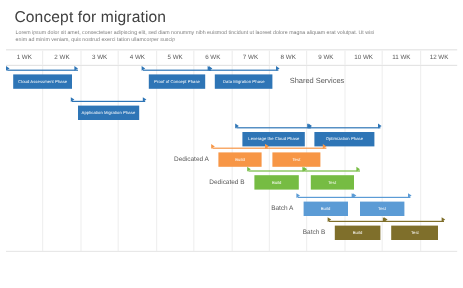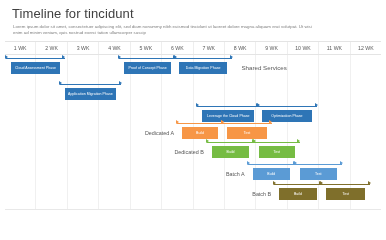--- a/index.html
+++ b/index.html
@@ -86,21 +86,21 @@
   }
   .side-note {
     position:absolute; font-size:6.2px; color:#595959; white-space:nowrap;
   }
 </style>
 </head>
 <body>
 
 <div id="slide">
 
-  <div class="title">Timeline for tincidunt</div>
+  <div class="title">Concept for migration</div>
   <div class="subtitle">Lorem ipsum dolor sit amet, consectetuer adipiscing elit, sed diam nonummy nibh euismod tincidunt ut laoreet dolore magna aliquam erat volutpat. Ut wisi enim ad minim veniam, quis nostrud exerci tation ullamcorper suscip</div>
 
   <div class="week-header" id="week-header">
       <div class="week-cell">1 WK</div>
       <div class="week-cell">2 WK</div>
       <div class="week-cell">3 WK</div>
       <div class="week-cell">4 WK</div>
       <div class="week-cell">5 WK</div>
       <div class="week-cell">6 WK</div>
       <div class="week-cell">7 WK</div>

